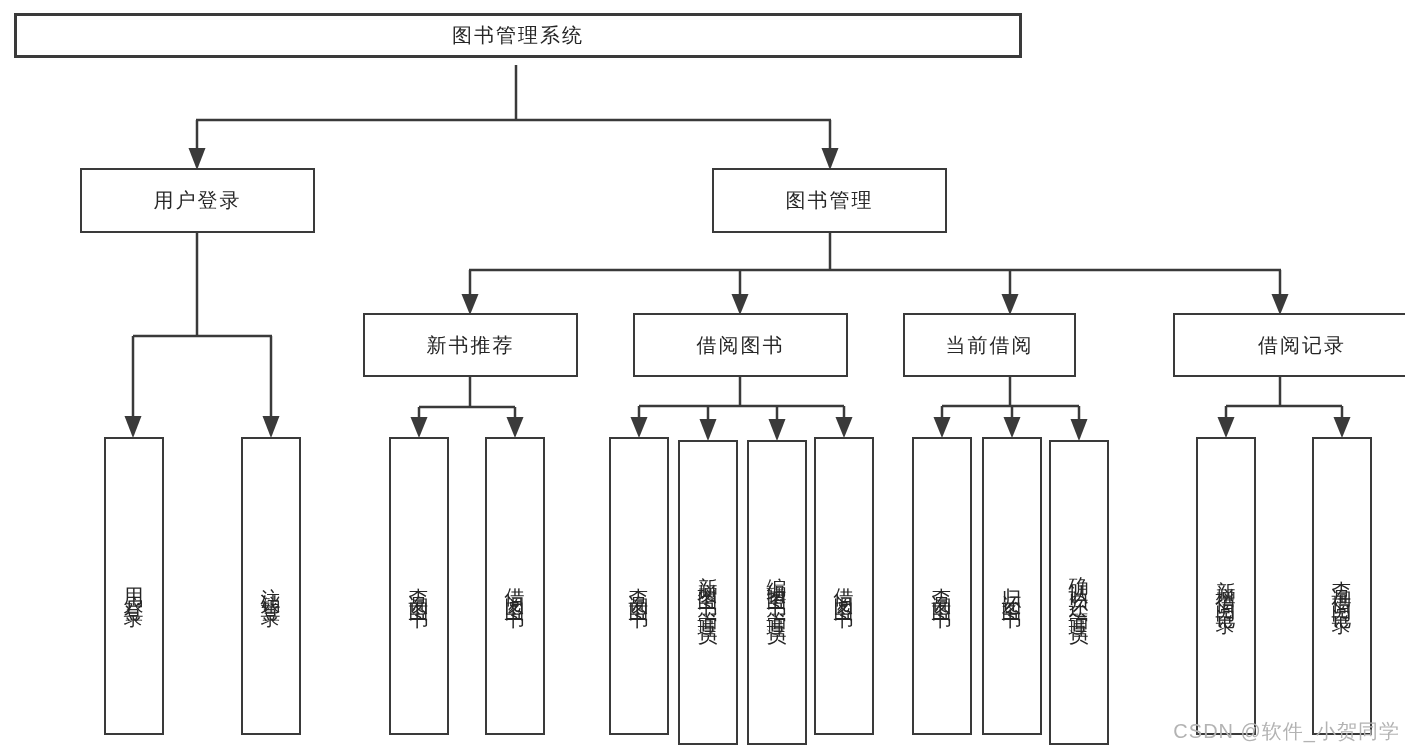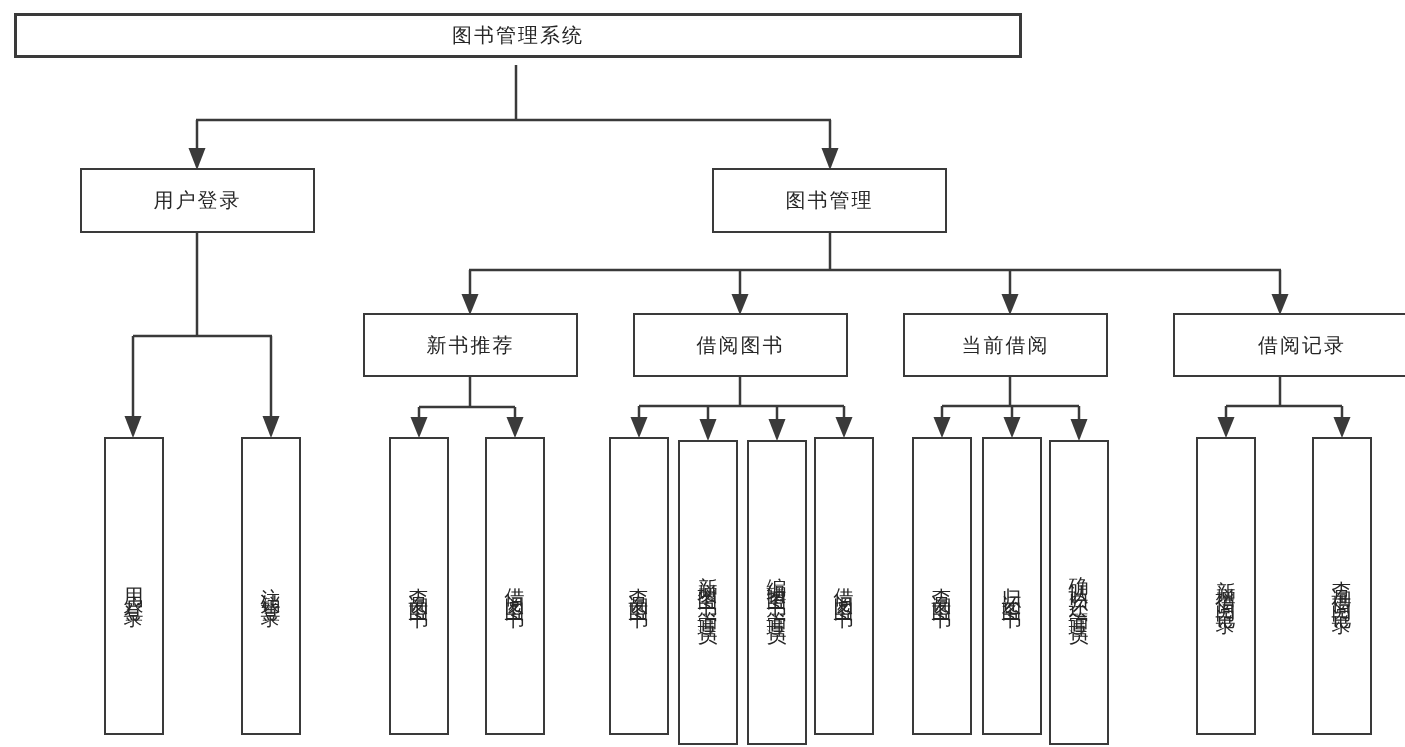--- a/index.html
+++ b/index.html
@@ -98,21 +98,21 @@
       <polygon points="1333.5,417 1350.5,417 1342,438" stroke="none"></polygon>
   </svg>
 
   <div class="node hnode root" style="left:14px;top:13px;width:1008px;height:45px;">图书管理系统</div>
 
   <div class="node hnode" style="left:80px;top:168px;width:235px;height:65px;">用户登录</div>
   <div class="node hnode" style="left:712px;top:168px;width:235px;height:65px;">图书管理</div>
 
   <div class="node hnode" style="left:363px;top:313px;width:215px;height:64px;">新书推荐</div>
   <div class="node hnode" style="left:633px;top:313px;width:215px;height:64px;">借阅图书</div>
-  <div class="node hnode" style="left:903px;top:313px;width:205px;height:64px;">当前借阅</div>
+  <div class="node hnode" style="left:903px;top:313px;width:173px;height:64px;">当前借阅</div>
   <div class="node hnode" style="left:1173px;top:313px;width:258px;height:64px;">借阅记录</div>
 
   <div class="node vnode" style="left:104px;top:437px;width:60px;height:298px;">
     <span>用户登录</span>
     </div>
   <div class="node vnode" style="left:241px;top:437px;width:60px;height:298px;">
     <span>注销登录</span>
     </div>
 
   <div class="node vnode" style="left:389px;top:437px;width:60px;height:298px;">
@@ -145,14 +145,15 @@
     <span>确认归还（管理员）</span>
     </div>
 
   <div class="node vnode" style="left:1196px;top:437px;width:60px;height:298px;">
     <span>新增借阅记录</span>
     </div>
   <div class="node vnode" style="left:1312px;top:437px;width:60px;height:298px;">
     <span>查询借阅记录</span>
     </div>
 
+  <div class="watermark">CSDN @软件_小贺同学</div>
 
 </div>
 
 </body></html>

